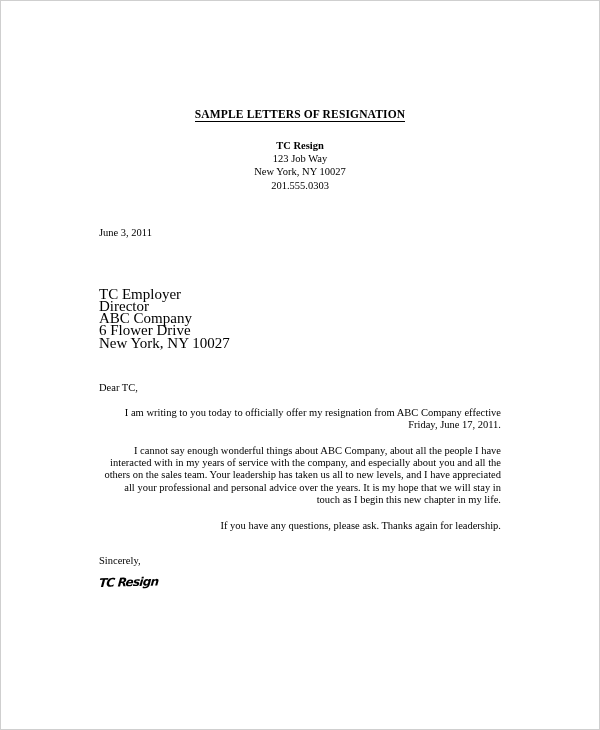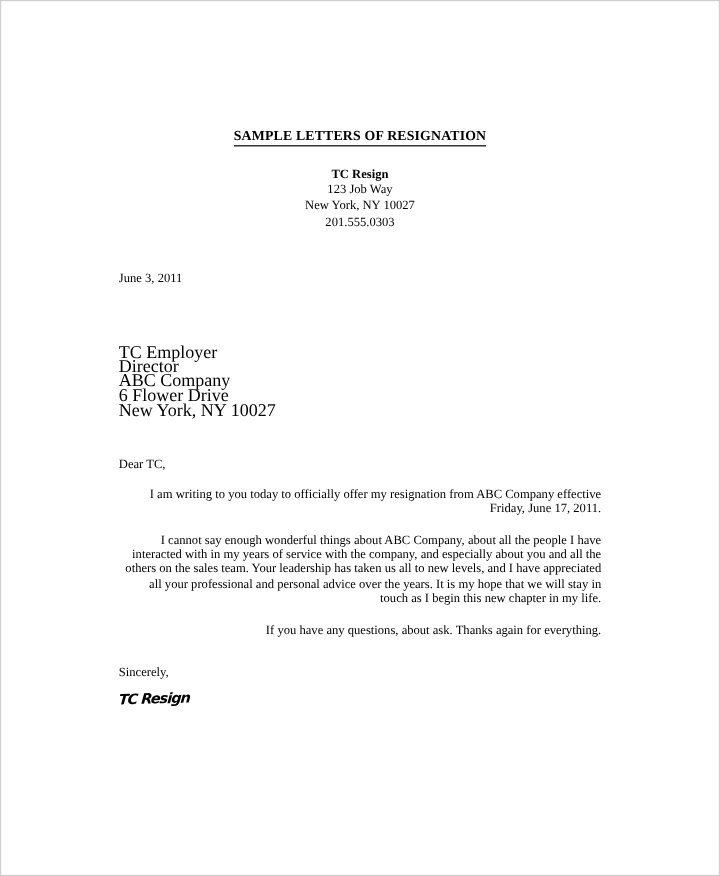--- a/index.html
+++ b/index.html
@@ -127,21 +127,21 @@
       <div>Director</div>
       <div>ABC Company</div>
       <div>6 Flower Drive</div>
       <div>New York, NY 10027</div>
     </div>
 
     <div class="salutation">Dear TC,</div>
 
     <div class="para">I am writing to you today to officially offer my resignation from ABC Company effective Friday, June 17, 2011.</div>
     <div class="para">I cannot say enough wonderful things about ABC Company, about all the people I have interacted with in my years of service with the company, and especially about you and all the others on the sales team. Your leadership has taken us all to new levels, and I have appreciated all your professional and personal advice over the years. It is my hope that we will stay in touch as I begin this new chapter in my life.</div>
-    <div class="para">If you have any questions, about ask. Thanks again for everything.</div>
+    <div class="para">If you have any questions, please ask. Thanks again for leadership.</div>
 
     <div class="closing">Sincerely,</div>
 
     <div>
       <div class="signature">TC Resign</div>
     </div>
 
   </div>
 </div>
 

